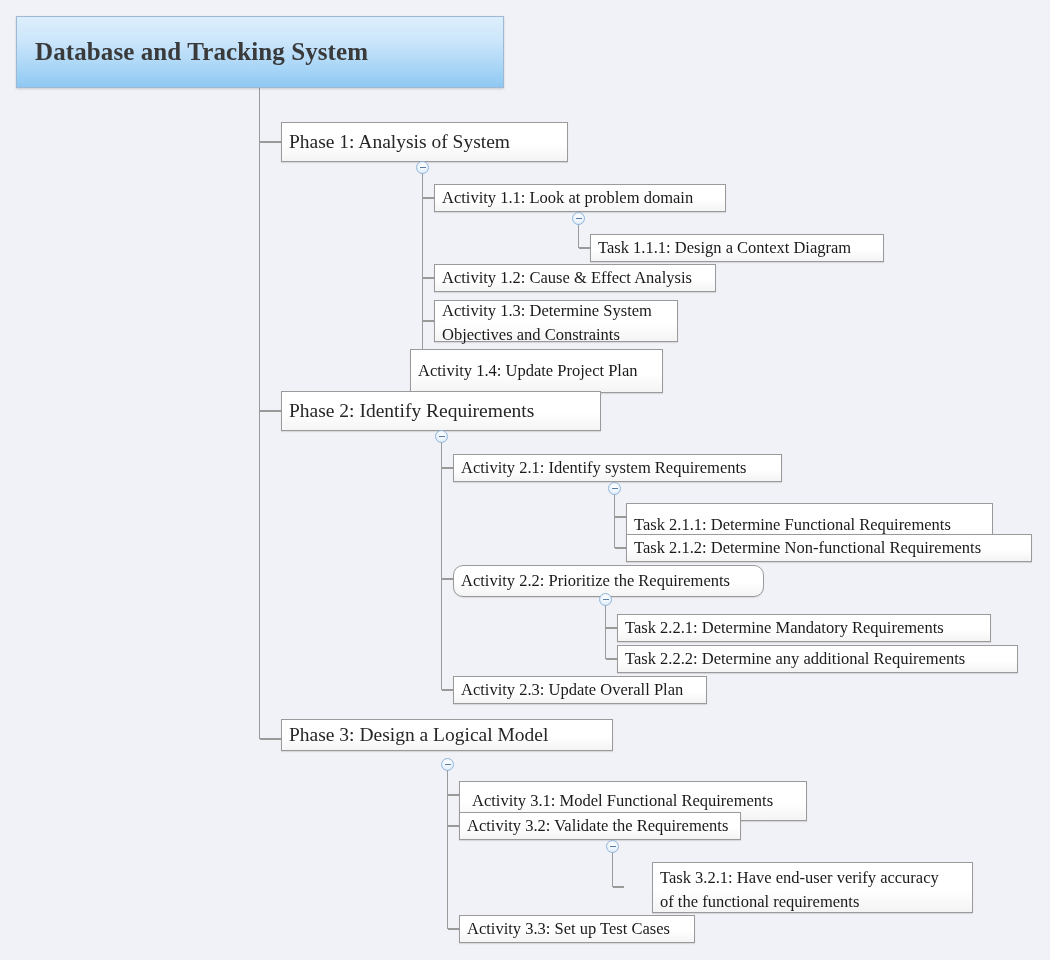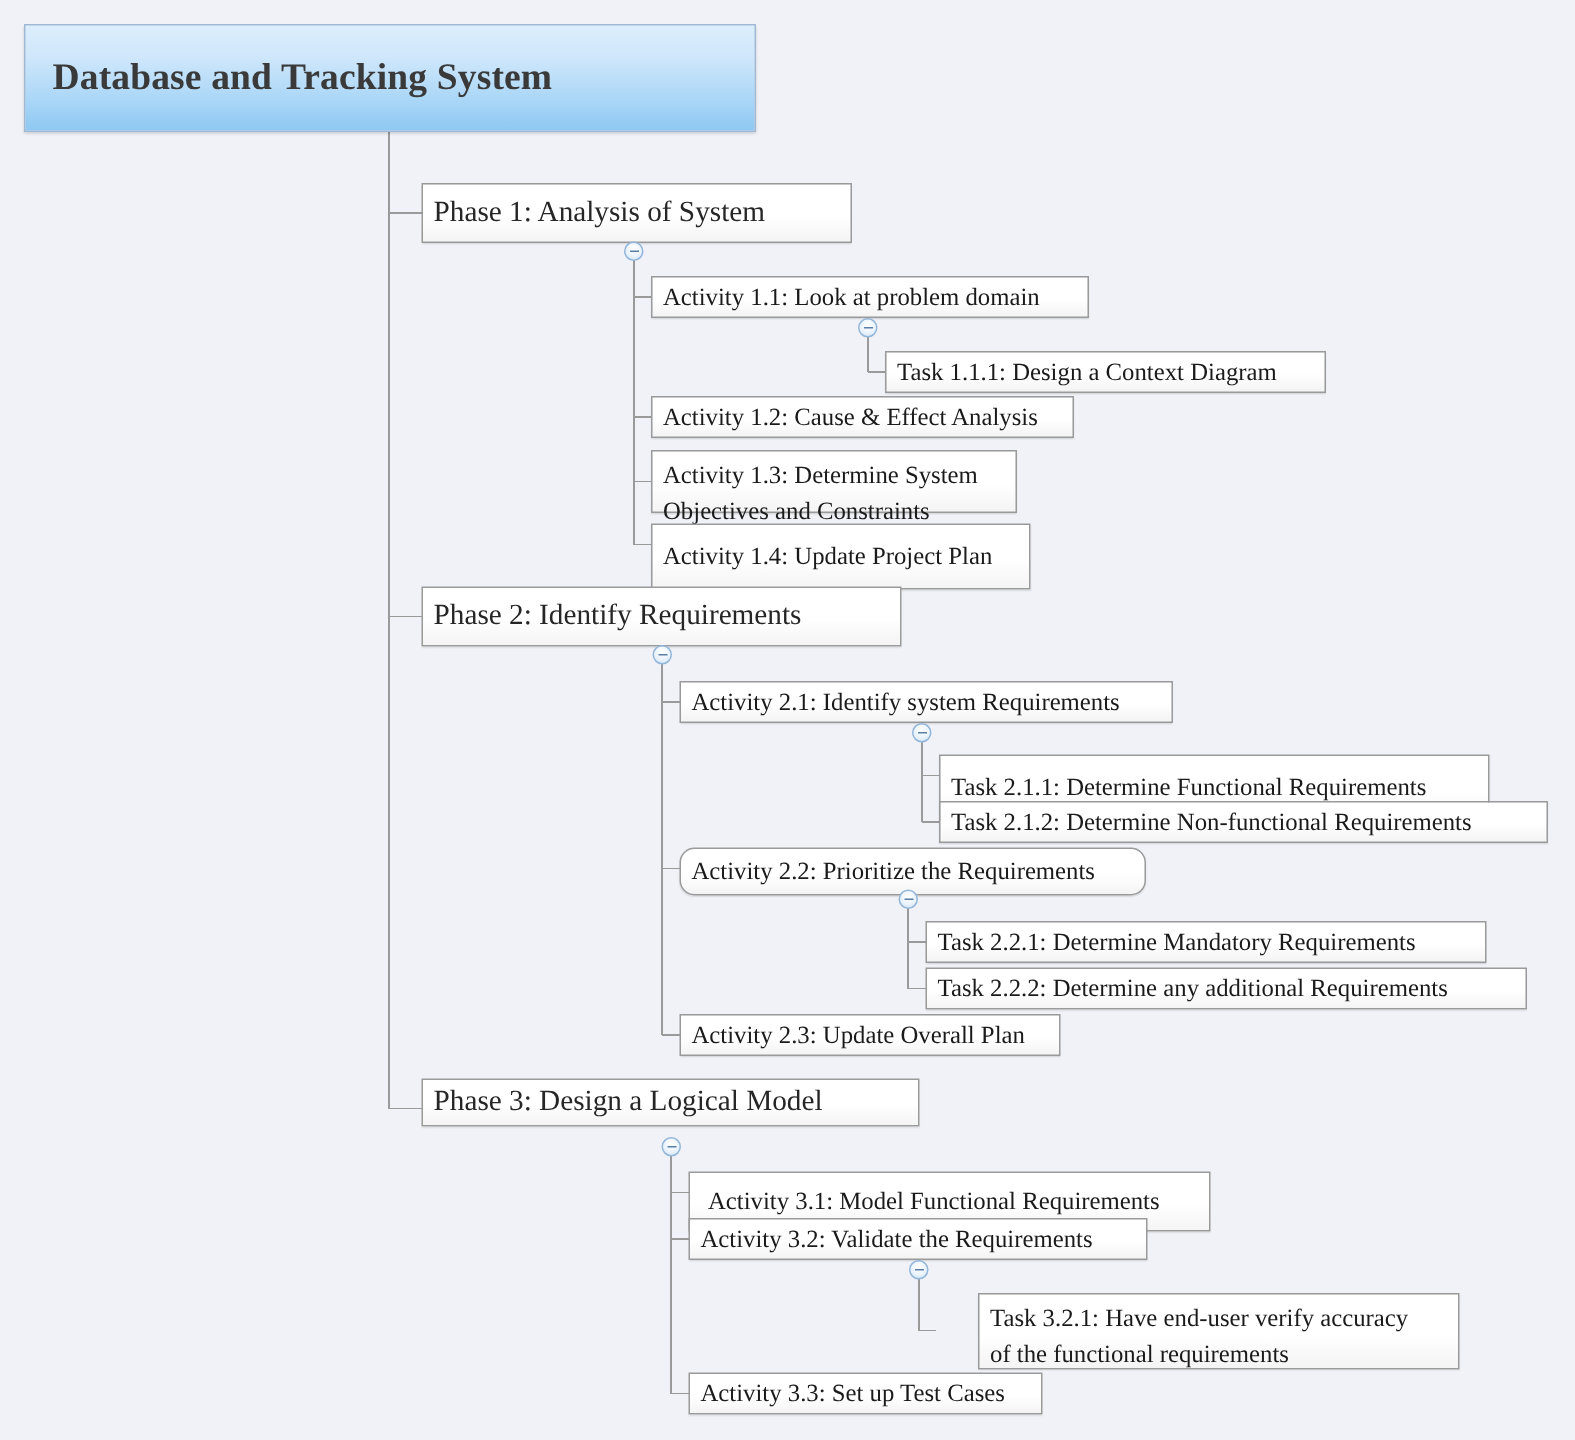--- a/index.html
+++ b/index.html
@@ -76,21 +76,21 @@
   }
 
   
   .node.task .label {
     font-size: 16.5px;
     color: #1a1a1a;
   }
 
   
   .node.multiline {
-    align-items: flex-start;
+    align-items: center;
     padding-top: 4px;
     white-space: normal;
   }
   .node.multiline .label {
     line-height: 1.45;
     white-space: pre-line;
   }
 
   
   .toggle {
@@ -179,21 +179,21 @@
 
   <div class="node activity" style="left:434px; top:264px; width:282px; height:28px;">
     <span class="label">Activity 1.2: Cause &amp; Effect Analysis</span>
   </div>
 
   <div class="node activity multiline" style="left:434px; top:300px; width:244px; height:42px;">
     <span class="label">Activity 1.3: Determine System
 Objectives and Constraints</span>
   </div>
 
-  <div class="node activity" style="left:434px; top:349px; width:253px; height:44px;">
+  <div class="node activity" style="left:410px; top:349px; width:253px; height:44px;">
     <span class="label">Activity 1.4: Update Project Plan</span>
   </div>
 
   <div class="node phase" style="left:281px; top:391px; width:320px; height:40px;">
     <span class="label">Phase 2: Identify Requirements</span>
   </div>
   <div class="toggle" style="left:435px; top:430px;"></div>
 
   <div class="node activity" style="left:453px; top:454px; width:329px; height:28px;">
     <span class="label">Activity 2.1: Identify system Requirements</span>
@@ -227,21 +227,21 @@
 
   <div class="node phase" style="left:281px; top:719px; width:332px; height:32px;">
     <span class="label">Phase 3: Design a Logical Model</span>
   </div>
   <div class="toggle" style="left:441px; top:758px;"></div>
 
   <div class="node activity" style="left:459px; top:781px; width:348px; height:40px;padding-left:12px;">
     <span class="label">Activity 3.1: Model Functional Requirements</span>
   </div>
 
-  <div class="node activity" style="left:459px; top:812px; width:306px; height:28px;">
+  <div class="node activity" style="left:459px; top:812px; width:282px; height:28px;">
     <span class="label">Activity 3.2: Validate the Requirements</span>
   </div>
   <div class="toggle" style="left:606px; top:840px;"></div>
 
   <div class="node task multiline" style="left:624px; top:862px; width:321px; height:51px;margin-left:28px;">
     <span class="label">Task 3.2.1: Have end-user verify accuracy
 of the functional requirements</span>
   </div>
 
   <div class="node activity" style="left:459px; top:915px; width:236px; height:28px;">

